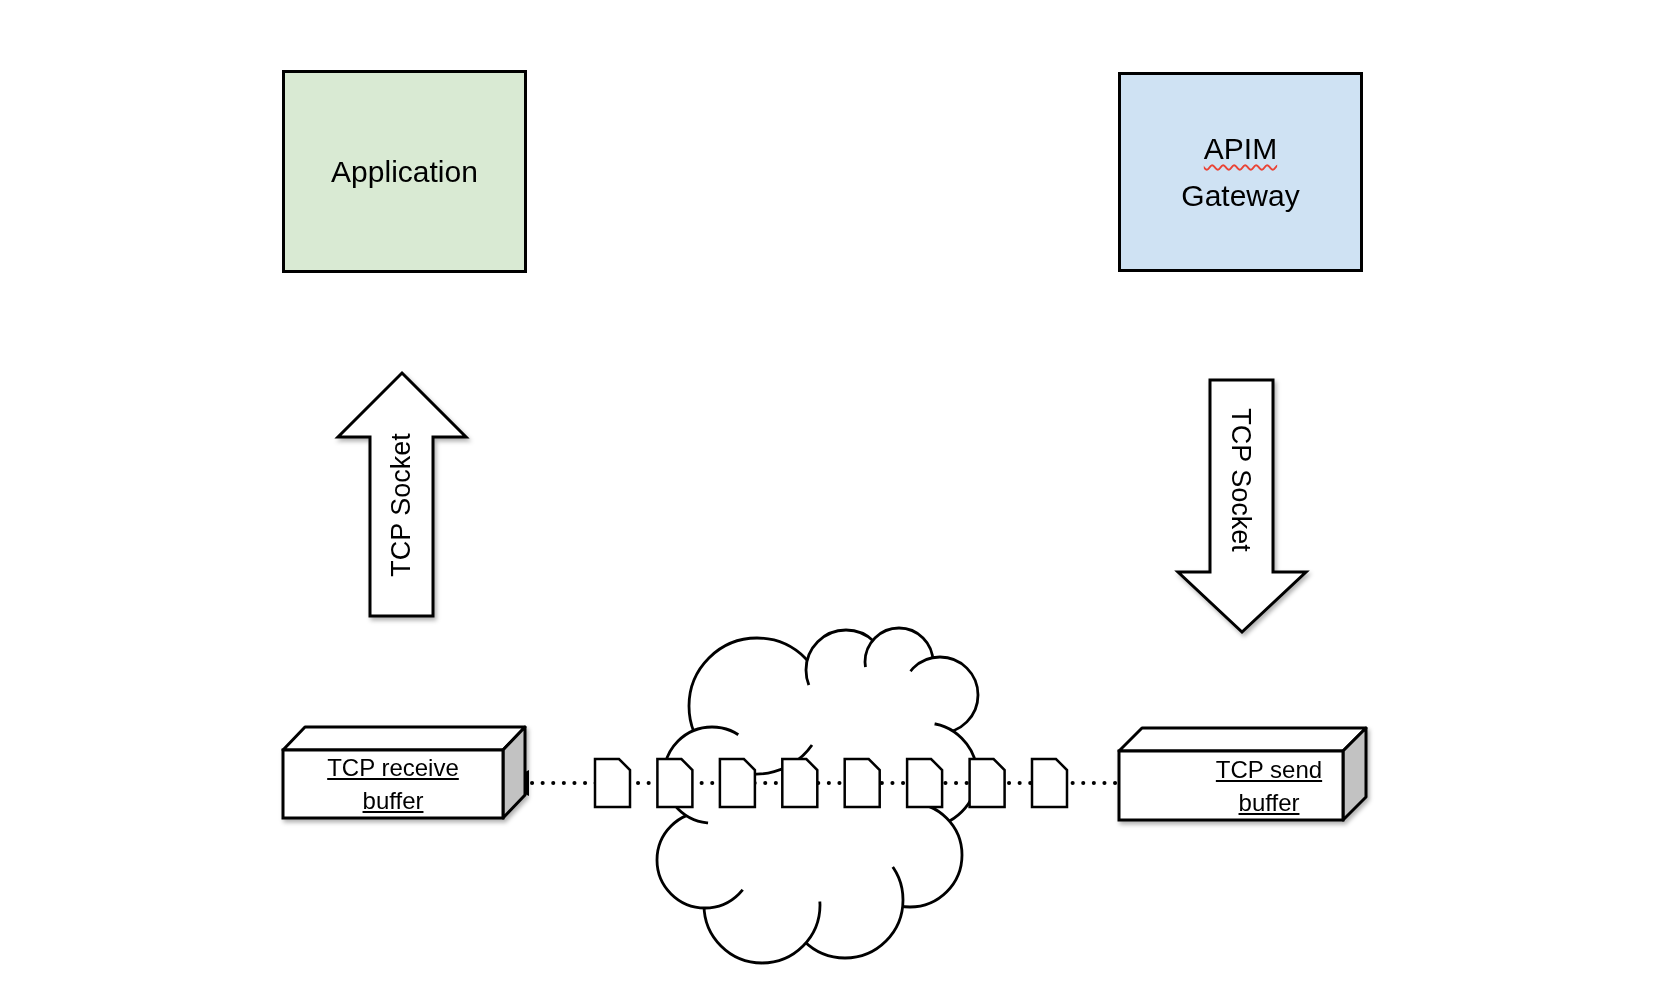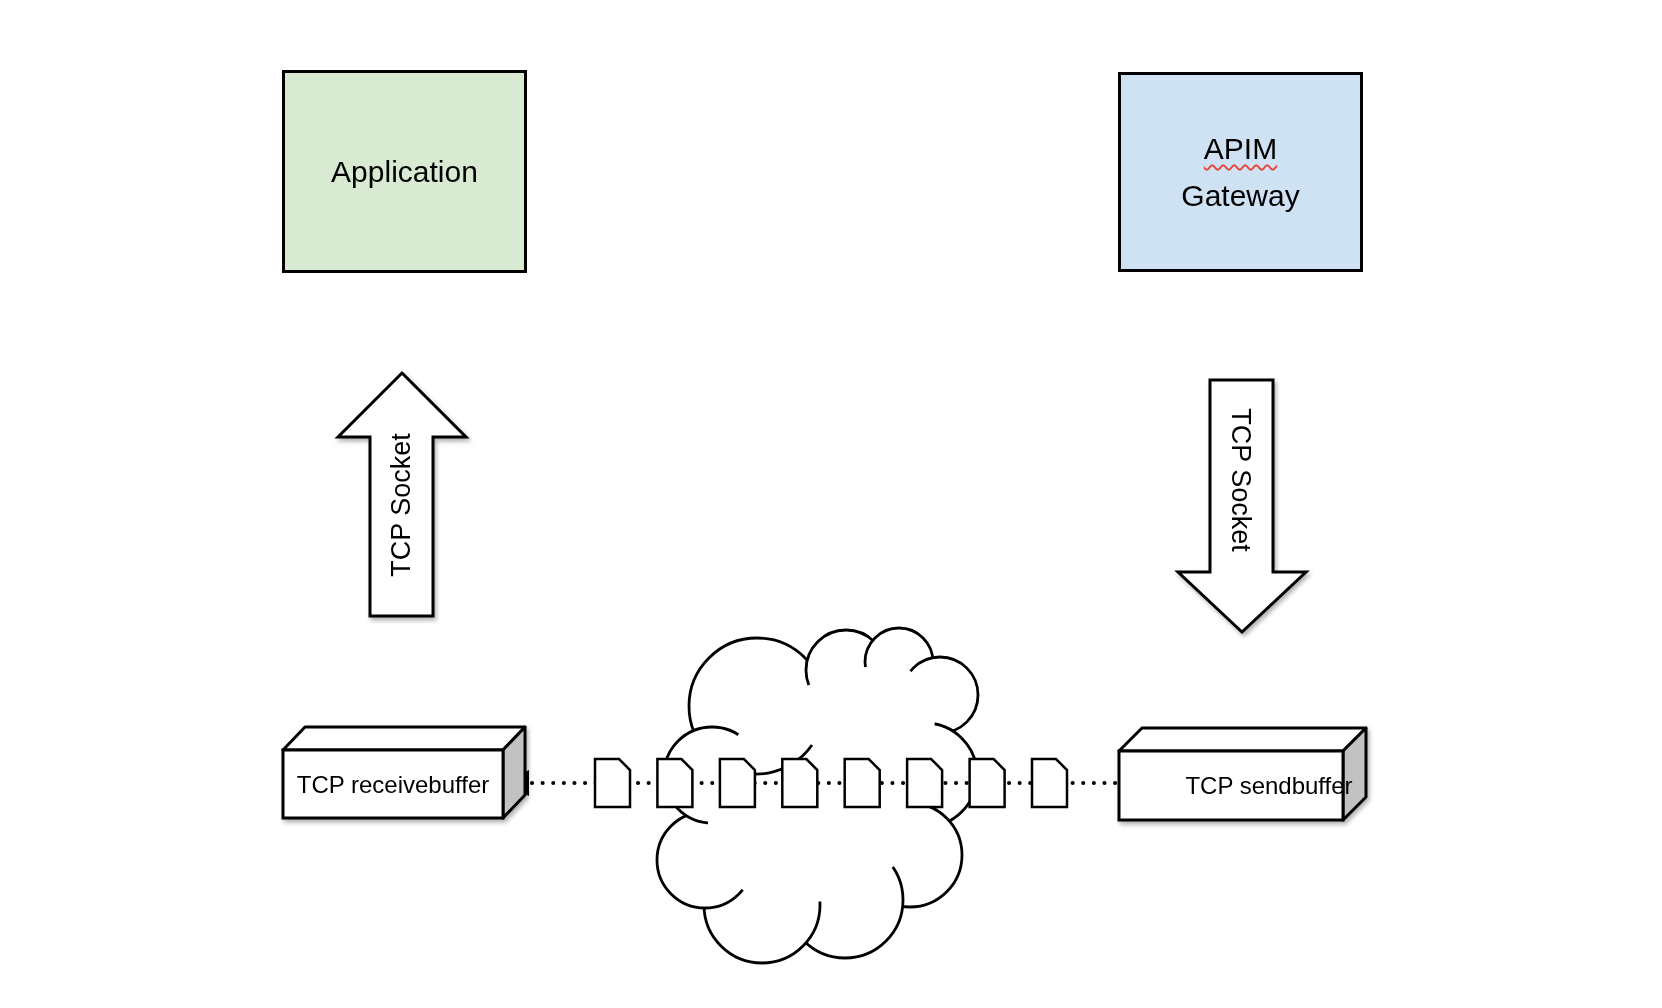--- a/index.html
+++ b/index.html
@@ -42,22 +42,22 @@
     text-decoration-color:var(--spellcheck-underline);
     text-decoration-thickness:2px;text-underline-offset:5px;
   }
   .rot-label{
     position:absolute;width:180px;height:32px;line-height:32px;text-align:center;
     font-size:27px;white-space:nowrap;
   }
   .rot-up{left:311px;top:489px;transform:rotate(-90deg);}
   .rot-down{left:1151px;top:464px;transform:rotate(90deg);}
   .buffer-label{
-    position:absolute;display:flex;flex-direction:row;align-items:center;justify-content:center;
-    font-size:24px;line-height:33px;text-align:center;
+    position:absolute;display:flex;flex-direction:column;align-items:center;justify-content:center;
+    font-size:24px;line-height:33px;text-align:center;text-decoration:underline;
   }
   .recv-label{left:283px;top:750px;width:220px;height:68px;}
   .send-label{left:1119px;top:751px;width:224px;height:69px;padding-left:38px;}
 </style>
 </head>
 <body>
 
 <div class="canvas">
 
   <svg class="layer" width="1662" height="1008" viewBox="0 0 1662 1008">

